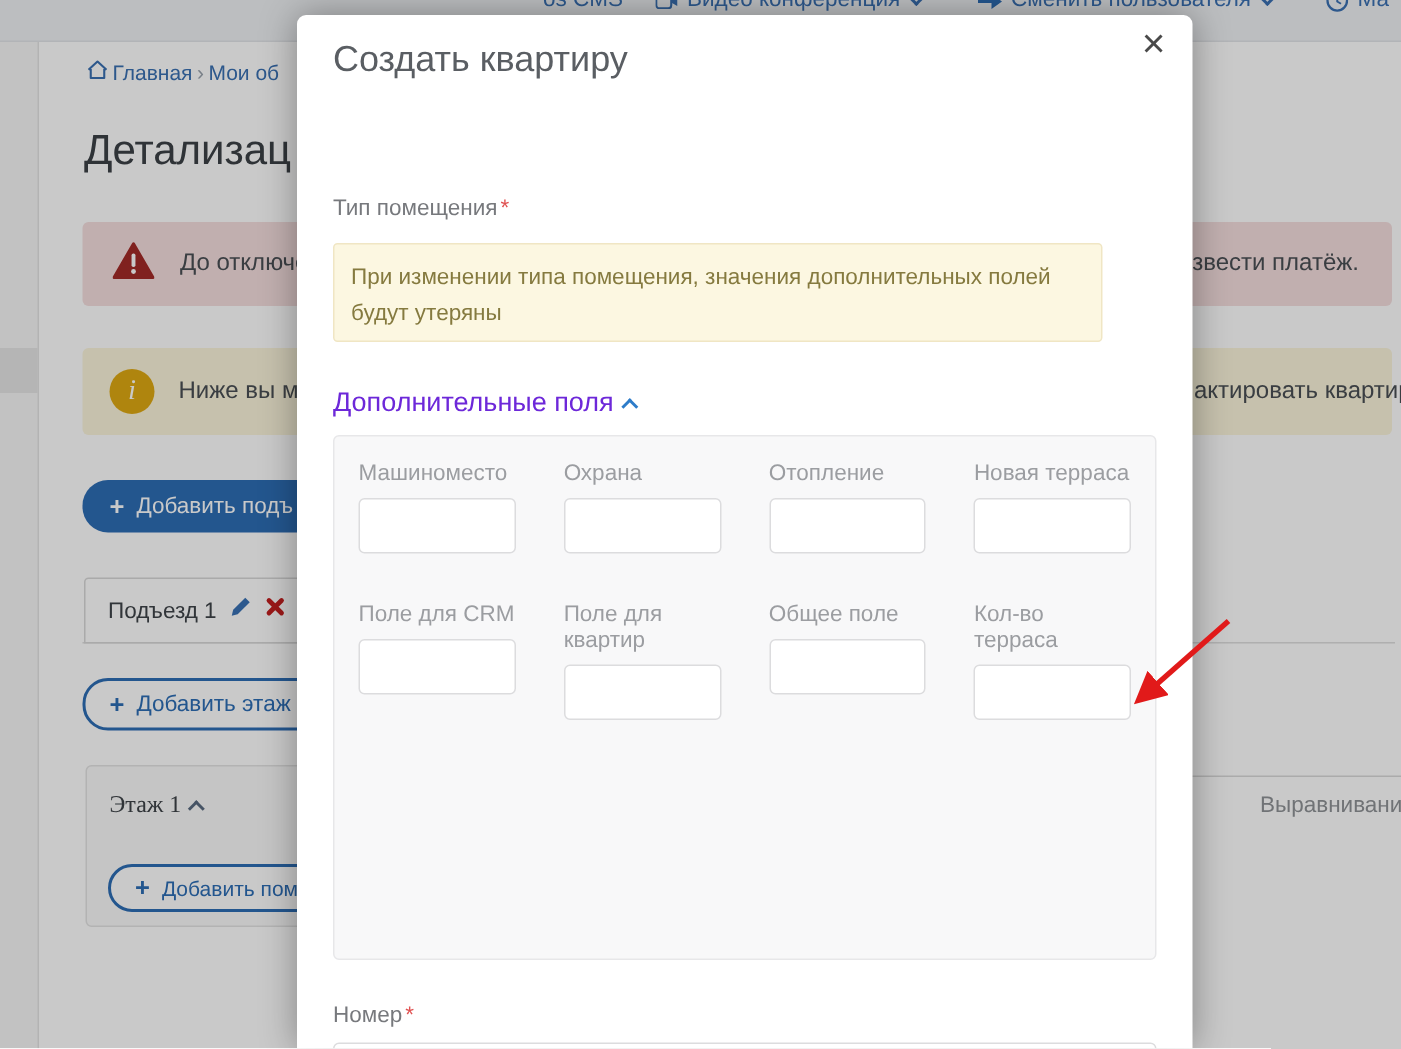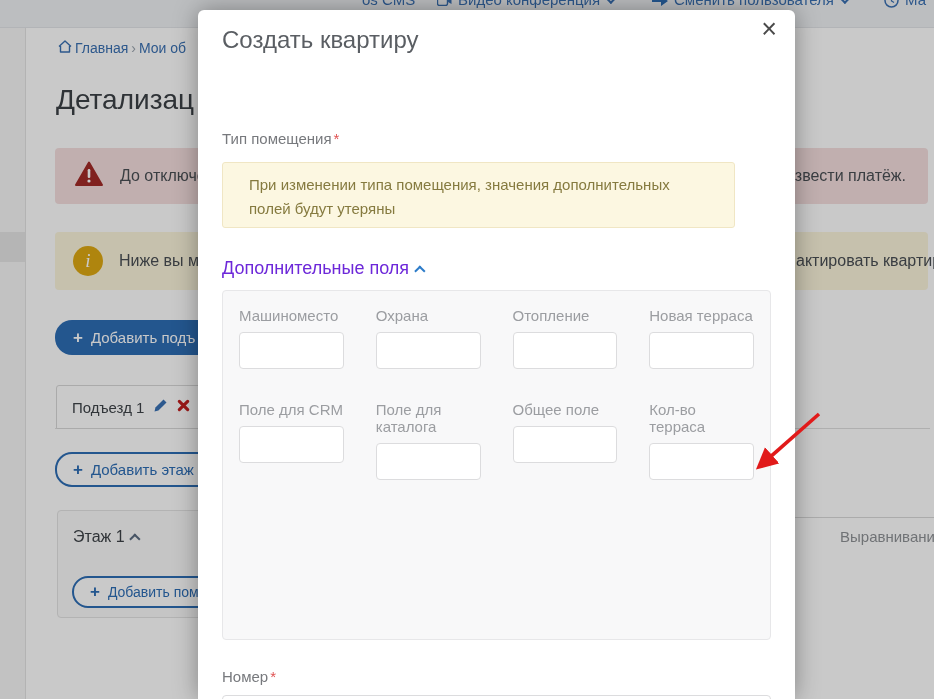--- a/index.html
+++ b/index.html
@@ -35,40 +35,40 @@
   .btn-primary { left:55px; top:320px; width:175px; height:35px; background:#2d6db5; color:#fff; padding:0 18px; }
   .btn-outline { border:2px solid #2d6db5; color:#2d6db5; background:#fff; padding:0 16px; }
   .btn-floor { left:55px; top:452px; width:168px; height:35px; }
   .btn-unit { left:72px; top:576px; width:178px; height:32px; font-size:14px; }
 
   .tabline { position:absolute; left:55px; top:428px; width:875px; height:1px; background:#dedede; }
   .entrance-tab { position:absolute; left:56px; top:385px; width:162px; height:44px; background:#fff; border:1px solid #d8d8d8; border-radius:3px 3px 0 0; display:flex; align-items:center; gap:9px; padding-left:15px; }
   .entrance-tab .tlabel { font-size:15px; color:#3f4449; }
 
   .floor-card { position:absolute; left:57px; top:510px; width:600px; height:108px; background:#fafafa; border:1px solid #e3e3e3; border-radius:4px; }
-  .floor-head { position:absolute; left:15px; top:17px; font-size:16px; color:#3e4348; display:flex; align-items:center; gap:8px; }
+  .floor-head { position:absolute; left:15px; top:17px; font-size:16px; color:#3e4348; display:flex; align-items:center; gap:8px;font-family:Liberation Serif, serif; }
   .chev-up-gray { display:inline-block; width:8px; height:8px; border-left:2px solid #5a6b80; border-top:2px solid #5a6b80; transform:rotate(45deg) translateY(3px); }
 
   .right-divider { position:absolute; left:793px; top:517px; width:141px; height:1px; background:#d9d9d9; }
   .right-label { position:absolute; left:840px; top:528px; width:94px; font-size:15px; color:#8f9296; white-space:nowrap; overflow:hidden; }
 
   
   .overlay { position:absolute; inset:0; background:rgba(0,0,0,0.21); z-index:5; }
 
   
   .modal { position:absolute; left:198px; top:10px; width:597px; height:689px; background:#fff; border-radius:6px 6px 0 0; box-shadow:0 0 24px rgba(0,0,0,0.35); z-index:10; overflow:hidden; }
   .modal-close { position:absolute; right:12px; top:4px; font-size:27px; font-weight:300; color:#4a4a4a; cursor:pointer; line-height:30px; padding:0 6px; }
   .modal-title { position:absolute; left:24px; top:16px; font-size:24px; color:#5a5e63; font-weight:400; }
   .f-label { font-size:15px; color:#77797d; }
   .req { color:#e05252; margin-left:2px; }
   .type-label { position:absolute; left:24px; top:76px;margin-top:44px; }
   .select { position:absolute; left:24px; top:102px; width:549px; height:37px; border:1px solid #c6cacd; border-radius:4px; background:#fff; display:flex; align-items:center; padding:0 16px; }
   .select .sval { font-size:15px; color:#36393d; }
   .select .chev-dn { margin-left:auto; width:8px; height:8px; border-right:2px solid #111; border-bottom:2px solid #111; transform:rotate(45deg) translateY(-2px); }
-  .warnbox { position:absolute; left:24px; top:152px; width:513px; height:66px; background:#fcf7e1; border:1px solid #f0e6c4; border-radius:3px; padding:10px 26px; }
+  .warnbox { position:absolute; left:24px; top:152px; width:513px; height:66px; background:#fcf7e1; border:1px solid #f0e6c4; border-radius:3px; padding:10px 11px; }
   .warnbox .wtxt { font-size:15px; line-height:24px; color:#857a3f; max-width:470px; }
   .section-link { position:absolute; left:24px; top:248px; font-size:18px; color:#6d28d9; display:flex; align-items:center; gap:9px; cursor:pointer; }
   .chev-up-blue { display:inline-block; width:8px; height:8px; border-left:2px solid #2d7cc9; border-top:2px solid #2d7cc9; transform:rotate(45deg) translateY(3px); }
   .extra-panel { position:absolute; left:24px; top:280px; width:549px; height:350px; background:#f8f8f9; border:1px solid #e7e7e9; border-radius:4px; padding:16px; }
   .fgrid { display:grid; grid-template-columns:1fr 1fr 1fr 1fr; column-gap:30px; row-gap:16px;gap:32px; }
   .field .f-label { display:block; color:#9b9da1; margin-bottom:8px; }
   .tinput { width:100%; height:37px; border:1px solid #dcdcde; border-radius:4px; background:#fff; font-size:15px; padding:0 10px; color:#333; outline:none; }
   .number-label { position:absolute; left:24px; top:658px; }
   .number-input { position:absolute; left:24px; top:685px; width:549px; }
 
@@ -226,21 +226,21 @@
         </div>
         <div class="field">
           <span class="f-label">Новая терраса</span>
           <input class="tinput" value="" style="">
         </div>
         <div class="field">
           <span class="f-label">Поле для CRM</span>
           <input class="tinput" value="" style="">
         </div>
         <div class="field">
-          <span class="f-label">Поле для каталога</span>
+          <span class="f-label">Поле для квартир</span>
           <input class="tinput" value="" style="">
         </div>
         <div class="field">
           <span class="f-label">Общее поле</span>
           <input class="tinput" value="" style="">
         </div>
         <div class="field">
           <span class="f-label">Кол-во терраса</span>
           <input class="tinput" value="" style="">
         </div>

